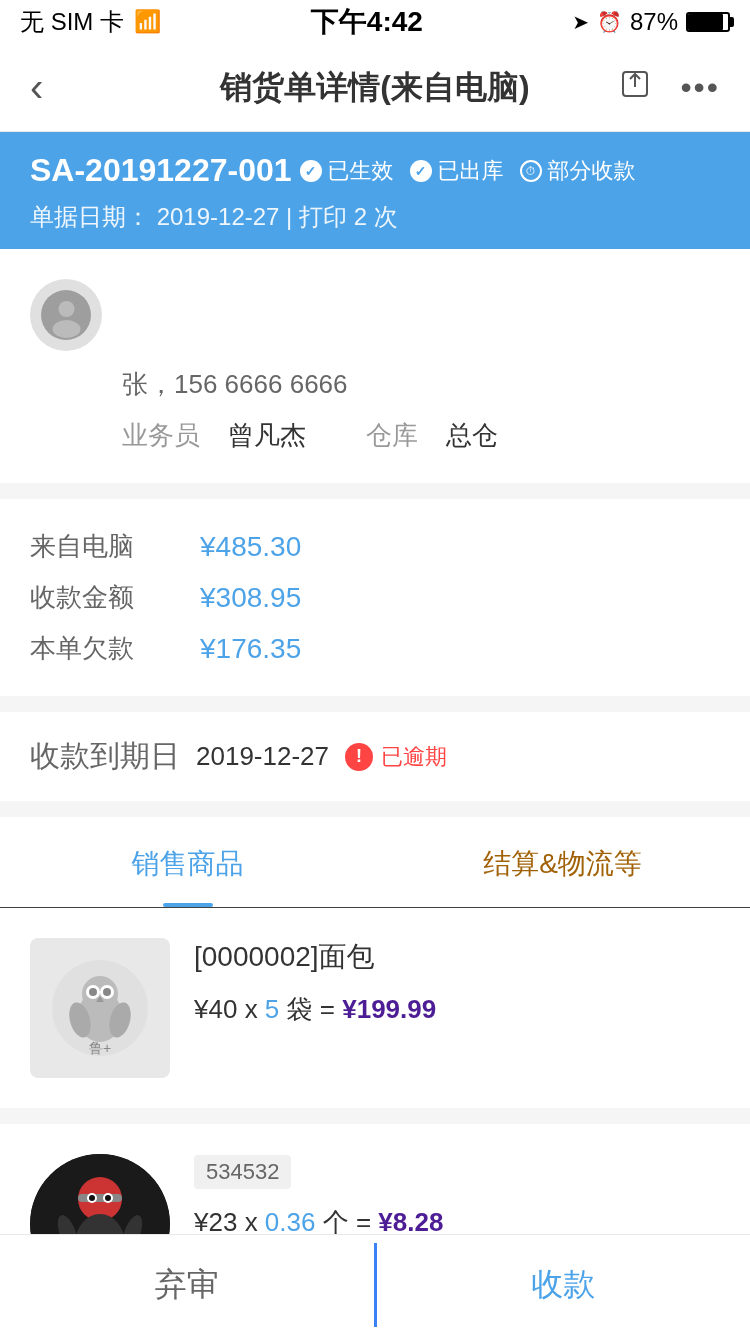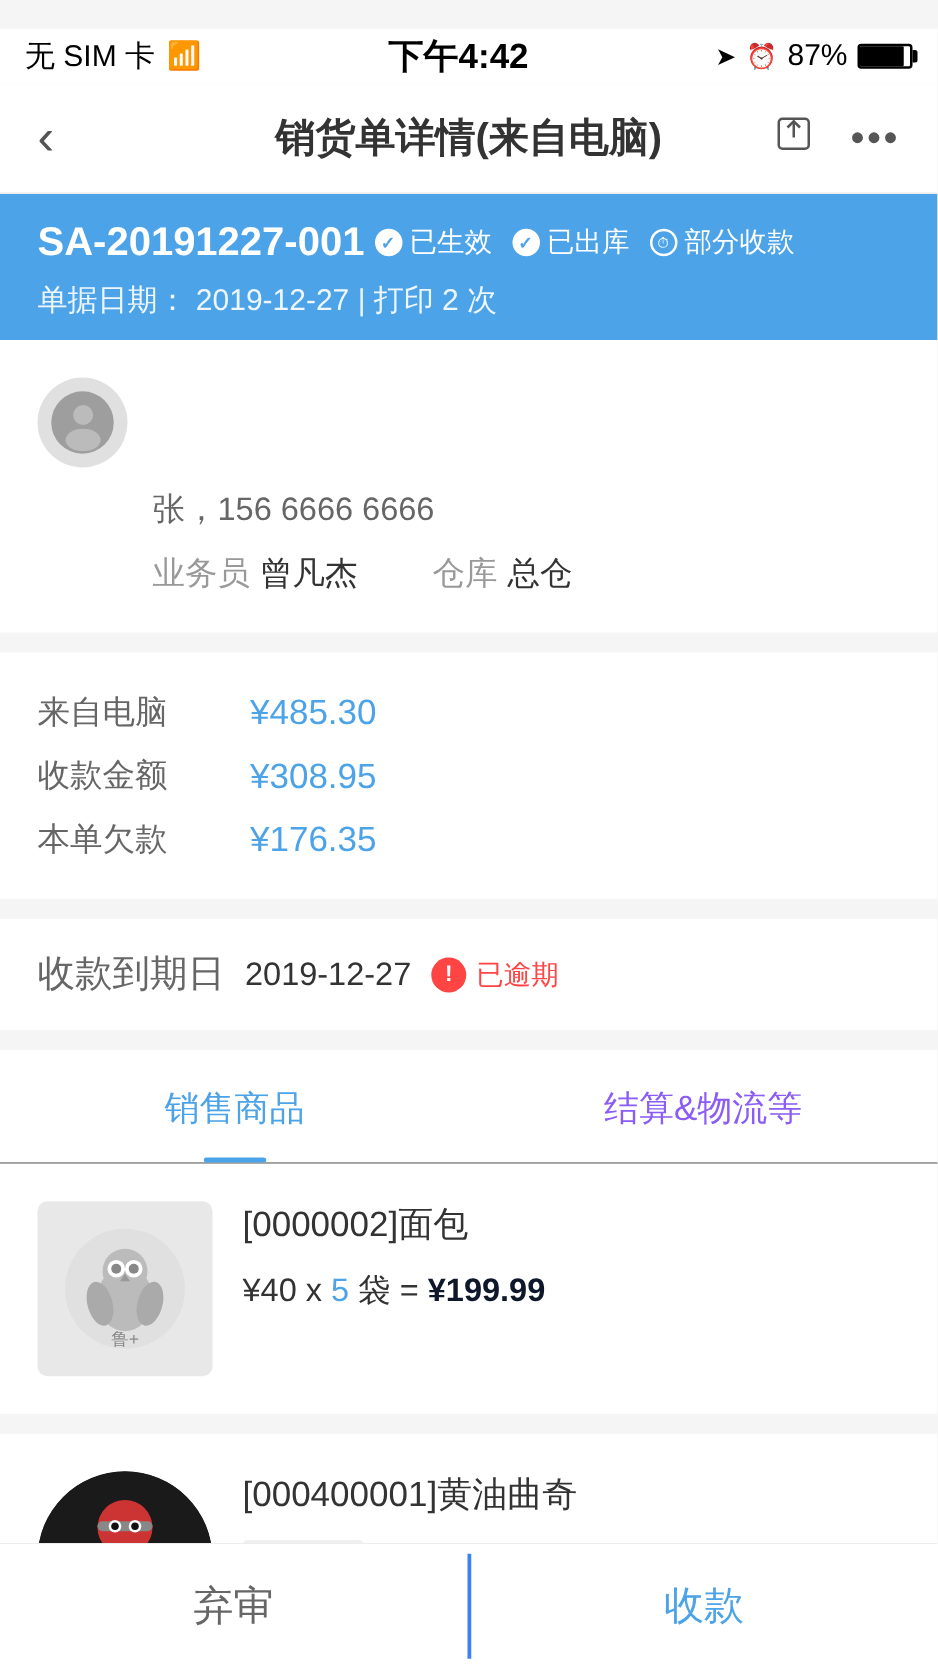--- a/index.html
+++ b/index.html
@@ -16,21 +16,20 @@
     
     .status-bar {
       background: #fff;
       height: 44px;
       display: flex;
       align-items: center;
       justify-content: space-between;
       padding: 0 20px;
       font-size: 24px;
       font-weight: 500;
-      margin-top: 23px;
     }
     .status-left { display: flex; align-items: center; gap: 10px; }
     .status-right { display: flex; align-items: center; gap: 8px; }
     .wifi-icon { font-size: 22px; }
     .battery { 
       width: 44px; height: 20px; border: 2px solid #000; border-radius: 3px; 
       position: relative; display: inline-block;
     }
     .battery::after {
       content: ''; position: absolute; right: -6px; top: 50%; transform: translateY(-50%);
@@ -164,21 +163,21 @@
       padding-left: 92px;
     }
     .customer-meta {
       display: flex;
       align-items: center;
       padding-left: 92px;
     }
     .meta-item {
       display: flex;
       align-items: center;
-      gap: 8px;
+      gap: 28px;
       margin-right: 60px;
     }
     .meta-label {
       font-size: 26px;
       color: #999;
     }
     .meta-value {
       font-size: 26px;
       color: #333;
     }
@@ -262,21 +261,21 @@
     .tabs-section {
       background: #fff;
       display: flex;
       border-bottom: 1px solid #404040;
     }
     .tab {
       flex: 1;
       text-align: center;
       padding: 28px 0 24px;
       font-size: 28px;
-      color: #8b5cf6;
+      color: #a16207;
       cursor: pointer;
       position: relative;
     }
     .tab.active {
       color: #4DA3E8;
     }
     .tab.active::after {
       content: '';
       position: absolute;
       bottom: 0;
@@ -327,21 +326,21 @@
       padding: 4px 12px;
       font-size: 22px;
       color: #666;
       margin-bottom: 16px;
     }
     .product-price {
       font-size: 26px;
       color: #333;
     }
     .price-highlight {
-      color: #0f172a;
+      color: #4c1d95;
       font-weight: 600;
     }
     .price-qty {
       color: #4DA3E8;
     }
 
     
     .bottom-bar {
       position: fixed;
       bottom: 0;
@@ -546,23 +545,20 @@
 
         <ellipse cx="70" cy="130" rx="30" ry="12" fill="#222"></ellipse>
 
         <circle cx="62" cy="44" r="5" fill="#fff"></circle>
         <circle cx="78" cy="44" r="5" fill="#fff"></circle>
         <circle cx="62" cy="44" r="3" fill="#111"></circle>
         <circle cx="78" cy="44" r="3" fill="#111"></circle>
       </svg>
     </div>
     <div class="product-info">
-      <div class="product-name">
-        <span>[000400001]</span><span>黄油曲奇</span>
-      </div>
       <div class="product-sku">534532</div>
       <div class="product-price">
         <span>¥23</span>
         <span> x </span>
         <span class="price-qty">0.36</span>
         <span>个</span>
         <span> = </span>
         <span class="price-highlight">¥8.28</span>
       </div>
     </div>

